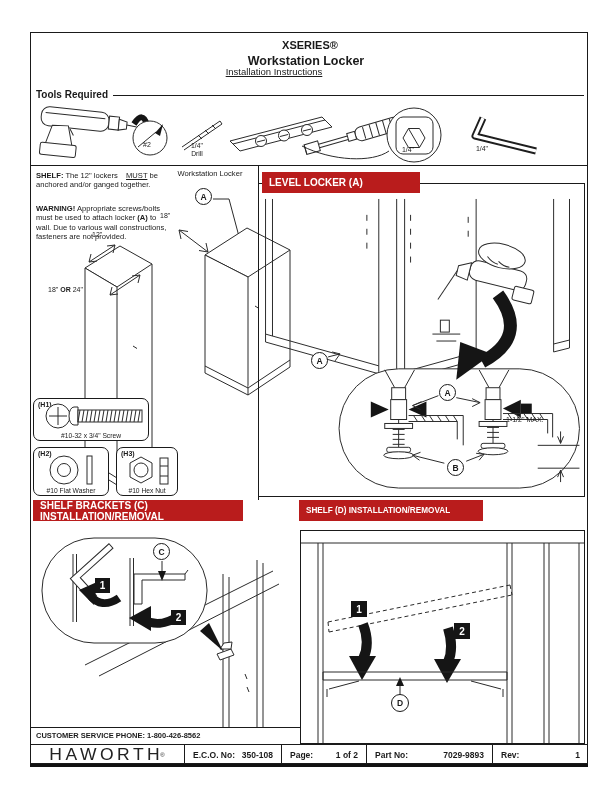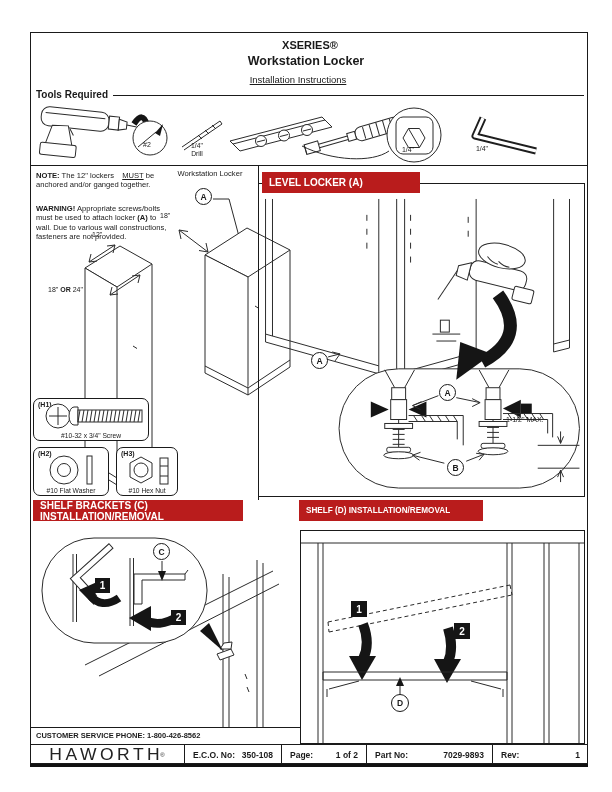--- a/index.html
+++ b/index.html
@@ -3,21 +3,21 @@
 <meta charset="utf-8">
 <style>
   html,body{margin:0;padding:0;background:#ffffff;}
   .page{position:relative;width:612px;height:792px;background:#fff;
         font-family:"Liberation Sans",sans-serif;color:#1a1a1a;overflow:hidden;}
   .frame{position:absolute;left:30px;top:32px;width:556px;height:730px;border:1.6px solid #1a1a1a;}
   .abs{position:absolute;}
   .ctr{text-align:center;}
   .hdr-brand{left:4px;top:39px;width:612px;font-size:11px;font-weight:bold;}
   .hdr-product{left:0;top:54px;width:612px;font-size:12.5px;font-weight:bold;}
-  .hdr-sub{left:0;top:74px;width:548px;font-size:9.5px;text-decoration:underline;margin-left:24px;}
+  .hdr-sub{left:0;top:66px;width:548px;font-size:9.5px;text-decoration:underline;}
   .tools-title{left:36px;top:89px;font-size:10px;font-weight:bold;}
   .hline{background:#1a1a1a;height:1.2px;}
   .vline{background:#1a1a1a;width:1.2px;}
   .bar{background:#b91c1c;color:#fff;font-weight:bold;display:flex;align-items:center;
        padding-left:7px;height:21px;box-sizing:border-box;}
   .note{font-size:7.6px;line-height:9.4px;}
   .note b{font-weight:bold;}
   .note .u{text-decoration:underline;font-weight:normal;padding-left:6px;}
   .lbl{font-size:7px;line-height:8px;}
   .lbl2{font-size:6.8px;line-height:7.6px;white-space:pre-line;}
@@ -106,21 +106,21 @@
   <div class="abs ctr lbl" style="left:138px;top:141px;width:18px;">#2</div>
   <div class="abs ctr lbl2" style="left:180px;top:142px;width:34px;">1/4"
 Drill</div>
   <div class="abs ctr lbl" style="left:394px;top:146px;width:28px;">1/4"</div>
   <div class="abs ctr lbl" style="left:468px;top:145px;width:28px;">1/4"</div>
 
   <div class="abs hline" style="left:31px;top:165px;width:556px;"></div>
   <div class="abs vline" style="left:258px;top:166px;height:334px;"></div>
 
   <div class="abs note" style="left:36px;top:171px;width:127px;">
-    <b>NOTE:</b><span> The 12" lockers </span><span class="u">MUST</span><span> be anchored and/or ganged together.</span>
+    <b>SHELF:</b><span> The 12" lockers </span><span class="u">MUST</span><span> be anchored and/or ganged together.</span>
   </div>
   <div class="abs note" style="left:36px;top:204px;width:131px;">
     <b>WARNING!</b><span> Appropriate screws/bolts must be used to attach locker </span><b>(A)</b><span> to wall.  Due to various wall constructions, fasteners are not provided.</span>
   </div>
   <div class="abs ctr lbl" style="left:158px;top:170px;width:104px;font-size:7.6px;">Workstation Locker</div>
 
   <svg style="left:36px;top:196px;" width="222" height="301" viewBox="0 0 222 301">
     <path class="ln" d="M177,3 L193,3 L205,48"></path>
     <polygon class="blk" points="200,47 210,44 207,60"></polygon>
     <g>

